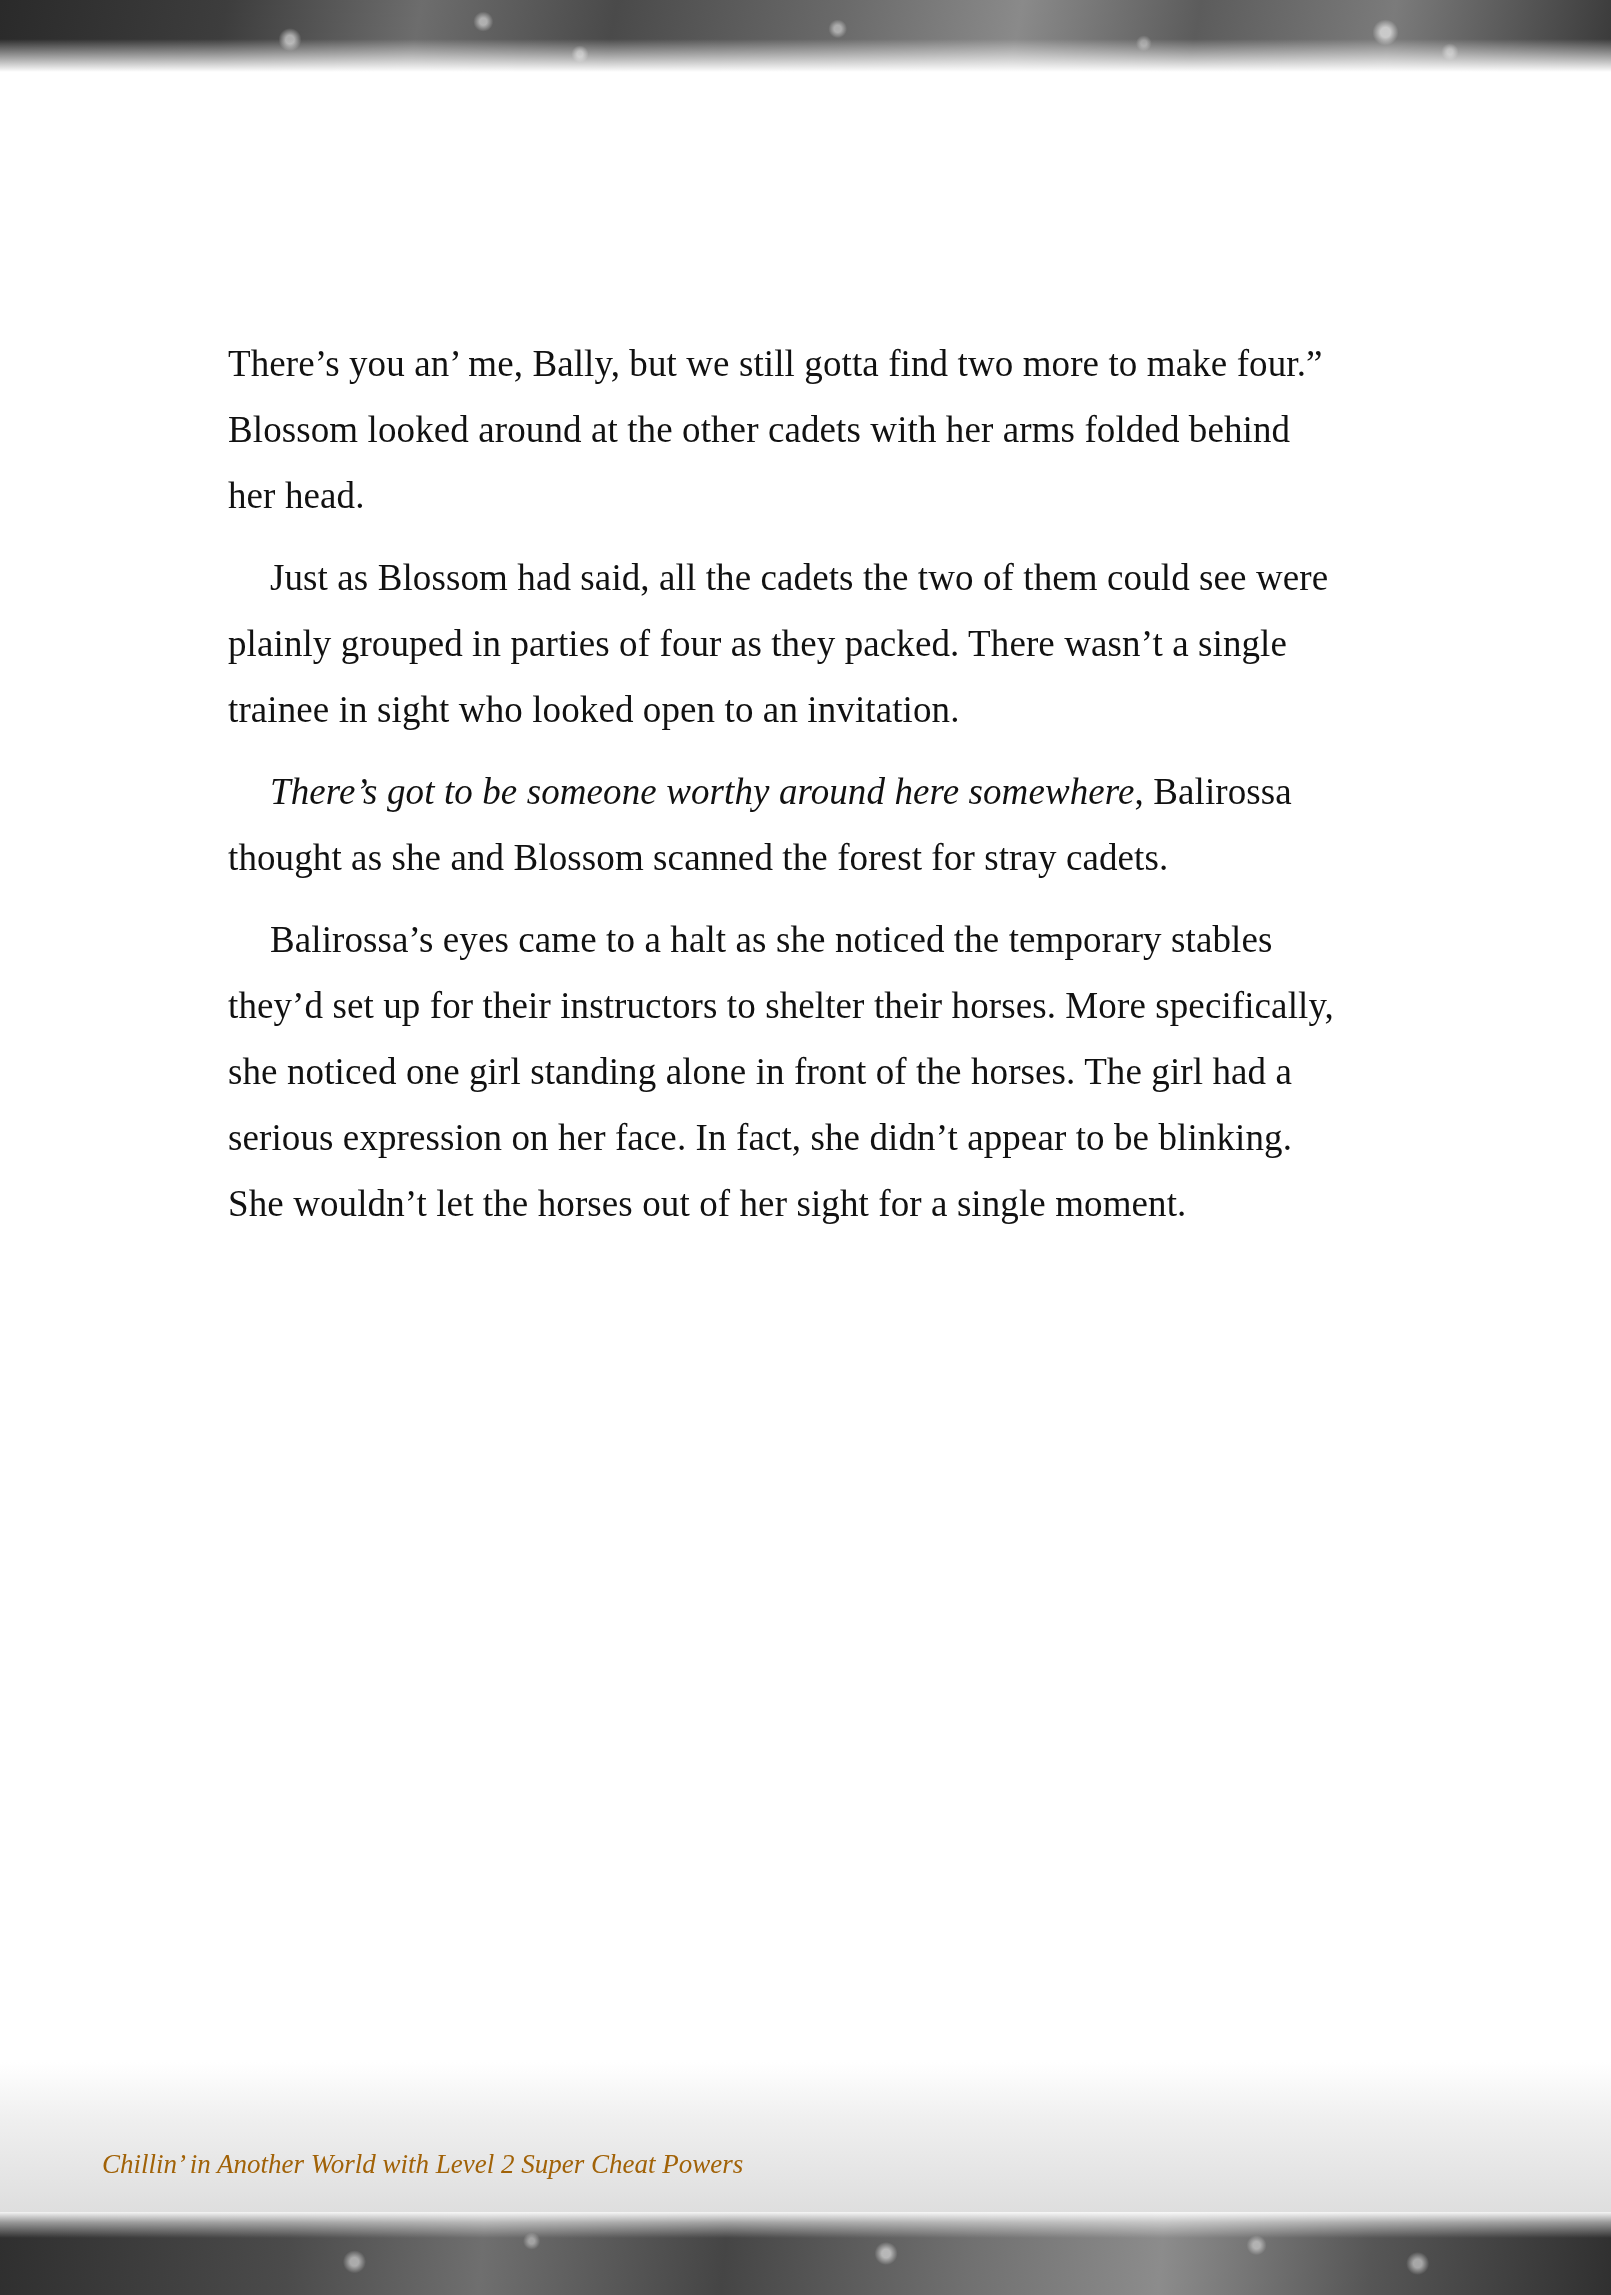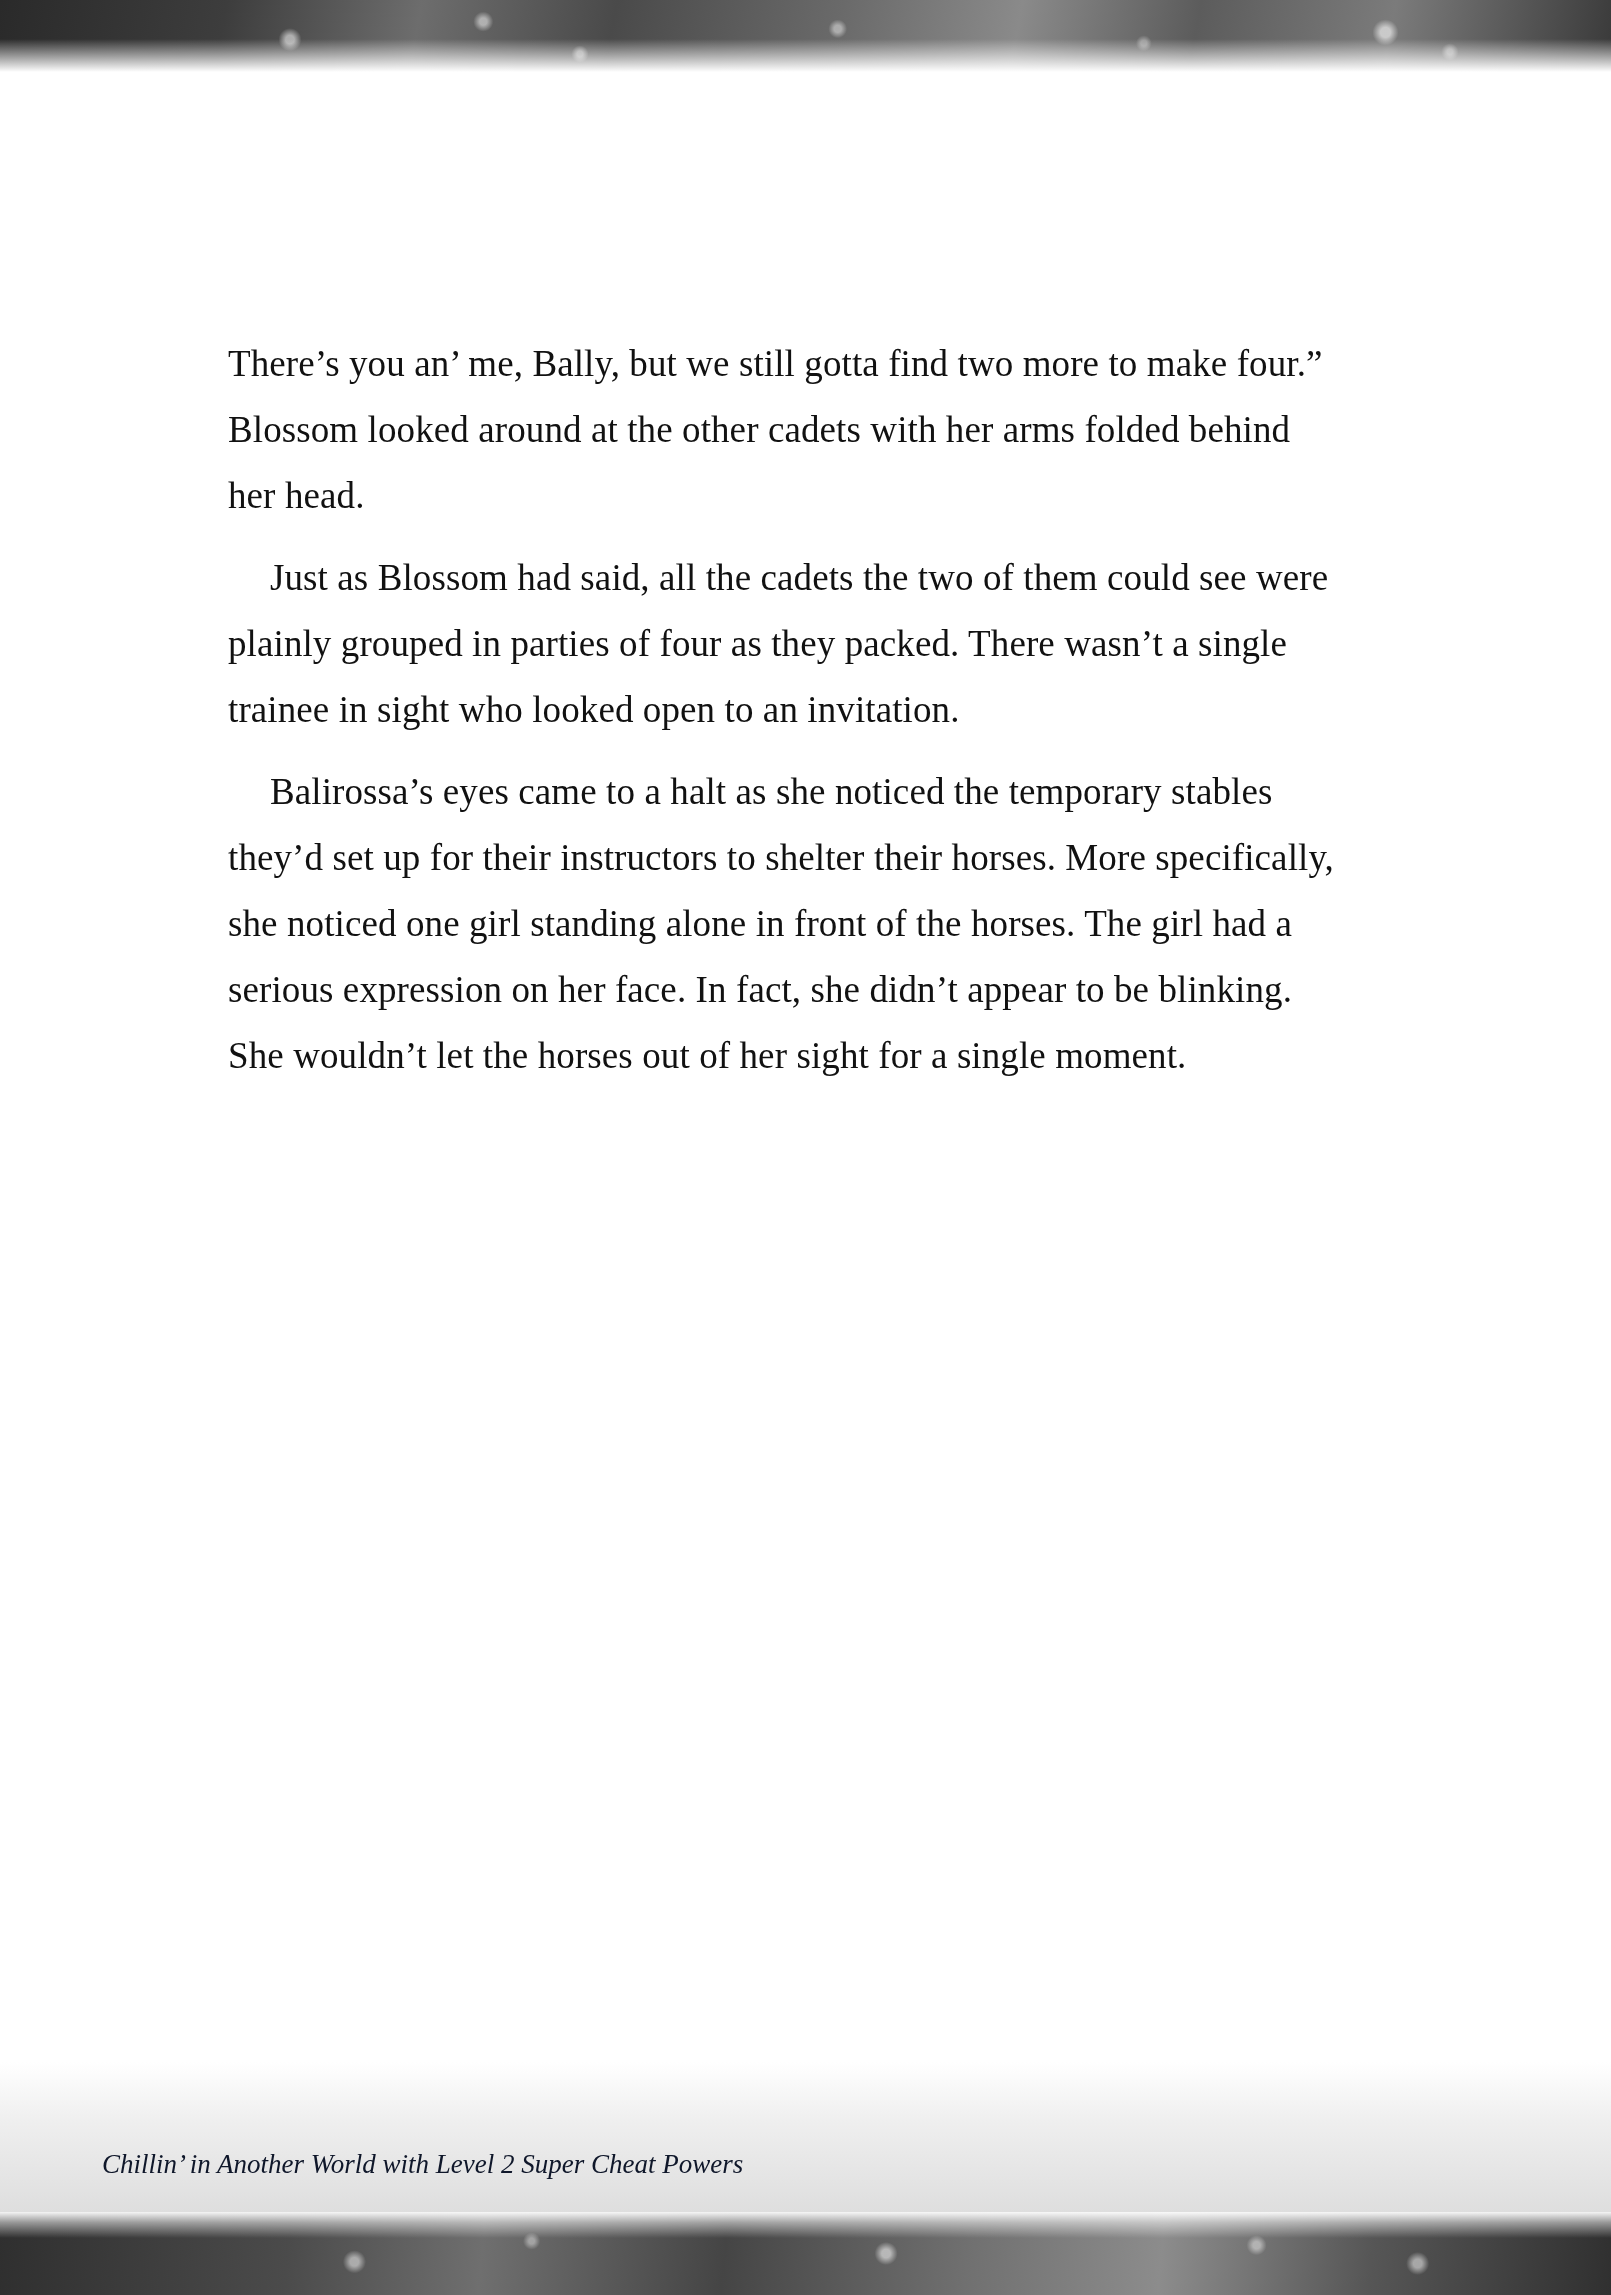--- a/index.html
+++ b/index.html
@@ -93,38 +93,39 @@
   }
 
   
   .footer {
     position: absolute;
     left: 102px;
     top: 2148px;
     width: 1289px;
     font-style: italic;
     font-size: 27px;
-    color: #0f172a;
+    color: #a16207;
     line-height: 33px;
   }
 </style>
 </head>
 <body>
 
 <div class="page">
 
   <div class="band band-top">
     <div class="fade"></div>
   </div>
 
   <div class="band-gray-strip"></div>
 
   <div class="body-text">
       <p><span>There’s you an’ me, Bally, but we still gotta find two more to make four.” Blossom looked around at the other cadets with her arms folded behind her head.</span></p>
       <p class="indent"><span>Just as Blossom had said, all the cadets the two of them could see were plainly grouped in parties of four as they packed. There wasn’t a single trainee in sight who looked open to an invitation.</span></p>
+      <p class="indent"><span class="ital">There’s got to be someone worthy around here somewhere</span><span>, Balirossa thought as she and Blossom scanned the forest for stray cadets.</span></p>
       <p class="indent"><span>Balirossa’s eyes came to a halt as she noticed the temporary stables they’d set up for their instructors to shelter their horses. More specifically, she noticed one girl standing alone in front of the horses. The girl had a serious expression on her face. In fact, she didn’t appear to be blinking. She wouldn’t let the horses out of her sight for a single moment.</span></p>
     </div>
 
   <div class="band band-bottom">
     <div class="fade"></div>
   </div>
 
   <div class="footer">Chillin’ in Another World with Level 2 Super Cheat Powers</div>
 
 </div>

